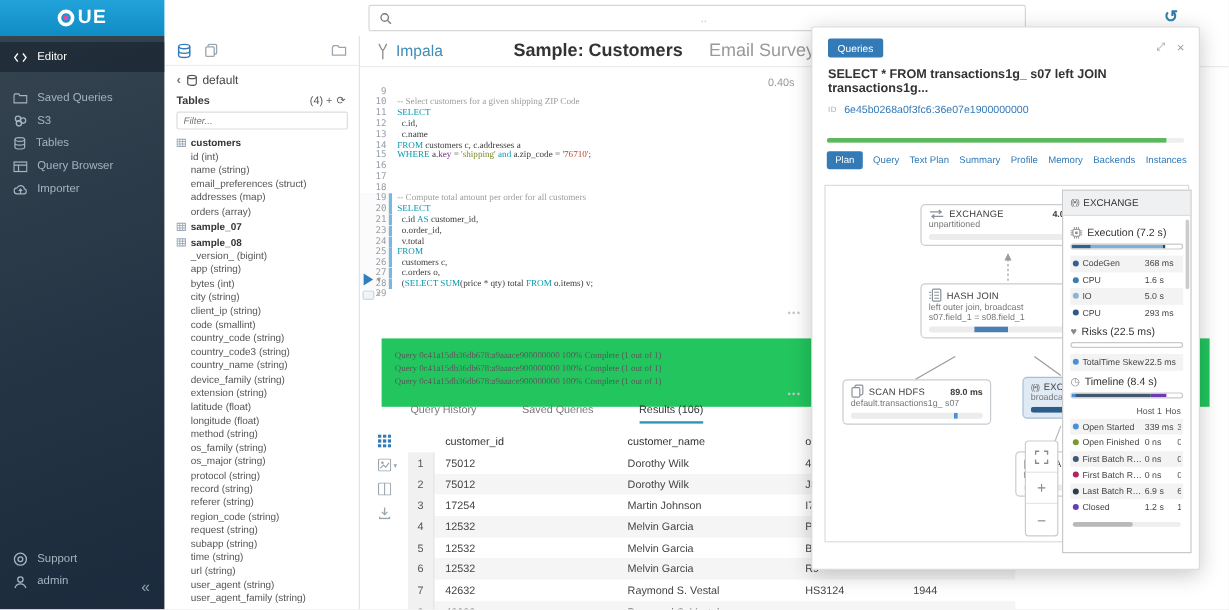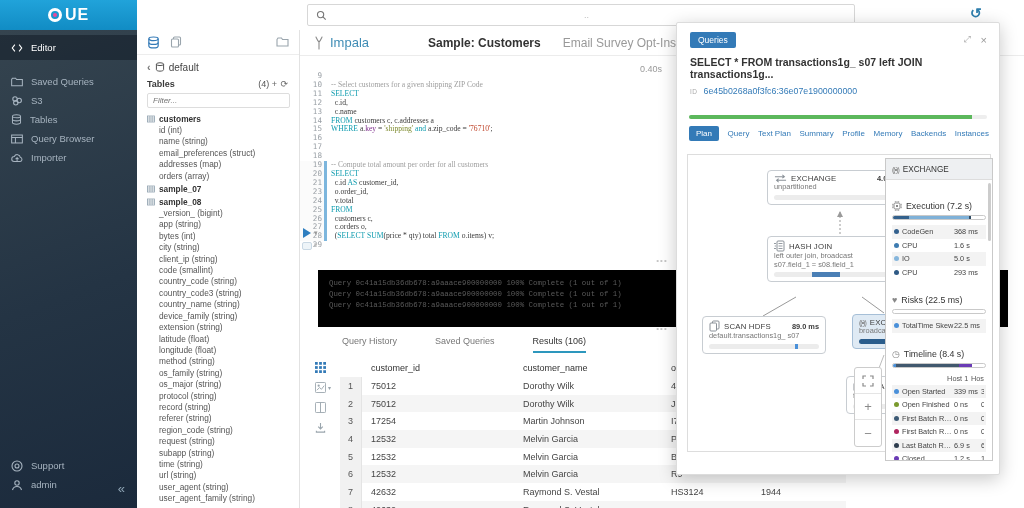--- a/index.html
+++ b/index.html
@@ -38,39 +38,39 @@
 .tbl-row .op{color:#666;letter-spacing:1px}
 .filter{margin:1px 10px 4px;display:block;width:143px;height:15px;border:1px solid #ddd;border-radius:2px;font-size:8px;padding:0 5px;color:#555;font-style:italic}
 .tree{font-size:8.3px;color:#555}
 .tree .tname{display:flex;align-items:center;gap:4px;padding:1.5px 10px;font-weight:bold;color:#333;line-height:10px;cursor:pointer}
 .tree .tcol{padding:0 10px 0 22px;line-height:11.4px;white-space:nowrap;cursor:pointer}
 
 
 .main{position:absolute;left:300px;top:30px;width:724px;height:478px;background:#fff}
 .main-header{height:26px;border-bottom:1px solid #ececec;display:flex;align-items:center}
 .engine{display:flex;align-items:center;gap:5px;margin-left:13px;color:#3f8cb5;font-size:13px;width:115px}
-.doc-tab{font-size:12px;color:#333;font-weight:bold;margin-right:22px;cursor:pointer}
+.doc-tab{font-size:15px;color:#333;font-weight:bold;margin-right:22px;cursor:pointer}
 .doc-tab.alt{color:#999;font-weight:normal}
 .duration{position:absolute;right:362px;top:34px;font-size:9px;color:#999}
 
 
 .codewrap{position:absolute;left:0;top:42px;width:724px}
 .cl{display:flex;font-size:7.6px;line-height:8.9px}
 .cl .gut{width:27px;text-align:right;padding-right:5px;color:#9aa0a6;flex:0 0 auto;font-family:"DejaVu Sans Mono",monospace}
 .cl.hl .gut{box-shadow:inset -3px 0 0 #7db6dd;background:#fbfbfb}
 .cl pre{font-family:Liberation Serif, serif;white-space:pre;margin-left:4px}
 .tk-k{color:#0d9bae}.tk-c{color:#9d9d9d}.tk-g{color:#7d8a2e}.tk-r{color:#c0452b}.tk-p{color:#3a3a3a}.tk-m{color:#7d2b8b}
 .runbtn{position:absolute;left:3px;top:198px;width:0;height:0;border-left:8px solid #2f7fc0;border-top:5px solid transparent;border-bottom:5px solid transparent;cursor:pointer}
 .runcaret{position:absolute;left:14px;top:199px;font-size:7px;color:#999;cursor:pointer}
 .fmtbtn{position:absolute;left:2px;top:212px;width:10px;height:8px;border:1px solid #c9d8e4;border-radius:2px;background:#eef4f8;cursor:pointer}
 .fmtcaret{position:absolute;left:14px;top:211px;font-size:7px;color:#bbb;cursor:pointer}
 
 
 .handle{position:absolute;left:0;width:724px;text-align:center;color:#c5c5c5;font-size:8px;letter-spacing:1px}
-.log{position:absolute;left:18px;top:240px;width:690px;height:57px;background:#000000;padding:8px 11px;font-size:7.4px;line-height:11.2px;color:#5a5a5a;font-family:Liberation Mono, monospace}
+.log{position:absolute;left:18px;top:252px;width:690px;height:57px;background:#22c55e;padding:8px 11px;font-size:7.4px;line-height:11.2px;color:#5a5a5a;font-family:Liberation Serif, serif}
 
 
 .rtabs{position:absolute;left:42px;top:306px;display:flex;gap:38px;font-size:9px;color:#777}
 .rtab{padding-bottom:5px;cursor:pointer}
 .rtab.active{color:#333;border-bottom:2px solid #2d97bd}
 .iconrail{position:absolute;left:15px;top:332px;width:20px;display:flex;flex-direction:column;gap:9px;color:#9aa5ad}
 .iconrail .it{display:flex;align-items:center;gap:2px;cursor:pointer}
 .grid-ico{color:#337ab7}
 .rtable{position:absolute;left:40px;top:328px;width:506px;font-size:9px;color:#454545}
 .rrow{display:grid;grid-template-columns:22px 152px 148px 90px 94px;height:17.7px;align-items:center}
@@ -104,21 +104,21 @@
 .pnode .bar{height:5px;background:#ececec;border-radius:3px;margin-top:3px;position:relative;overflow:hidden}
 .pnode .bar i{position:absolute;top:0;height:100%;display:block}
 .pnode.sel{background:#dfeaf4;border-color:#a6bfd7}
 .ztool{position:absolute;left:166px;top:212px;width:28px;background:#fff;border:1px solid #ccc;border-radius:3px;z-index:6;overflow:hidden}
 .ztool .zb{height:26px;display:flex;align-items:center;justify-content:center;color:#8a8a8a;font-size:13px;border-bottom:1px solid #e5e5e5;cursor:pointer}
 .ztool .zb:last-child{border-bottom:none}
 .dpanel{position:absolute;left:208px;top:135px;width:108px;height:303px;background:#fff;border:1px solid #c9c9c9;z-index:45;overflow:hidden}
 .dp-head{height:21px;background:#eef0f2;border-bottom:1px solid #ddd;display:flex;align-items:center;gap:4px;padding:0 6px;font-size:8.2px;color:#333}
 .bcast{font-size:7px;color:#777;letter-spacing:-1px}
 .dp-body{padding:5px 6px 0}
-.sec-title{display:flex;align-items:center;gap:4px;font-size:8.8px;color:#333;margin:16px 0 4px}
+.sec-title{display:flex;align-items:center;gap:4px;font-size:8.8px;color:#333;margin:4px 0 4px}
 .sec-title .si{color:#888;font-size:9px}
 .mbar{height:5px;border:1px solid #c9c9c9;border-radius:3px;position:relative;overflow:hidden;margin-bottom:5px}
 .mbar i{position:absolute;top:0;height:100%;display:block}
 .kv{display:flex;align-items:center;font-size:7.3px;line-height:13.5px;color:#444;padding:0 2px}
 .kv.odd{background:#f3f3f3}
 .kv .dot{width:5px;height:5px;border-radius:50%;margin-right:3px;flex:0 0 auto}
 .kv .lbl{width:52px;white-space:nowrap;overflow:hidden;text-overflow:ellipsis}
 .kv .v1{width:27px;white-space:nowrap;overflow:hidden}
 .kv .v2{flex:1;white-space:nowrap;overflow:hidden}
 .tl-head{display:flex;font-size:7.3px;color:#555;line-height:12px;padding:0 2px}

